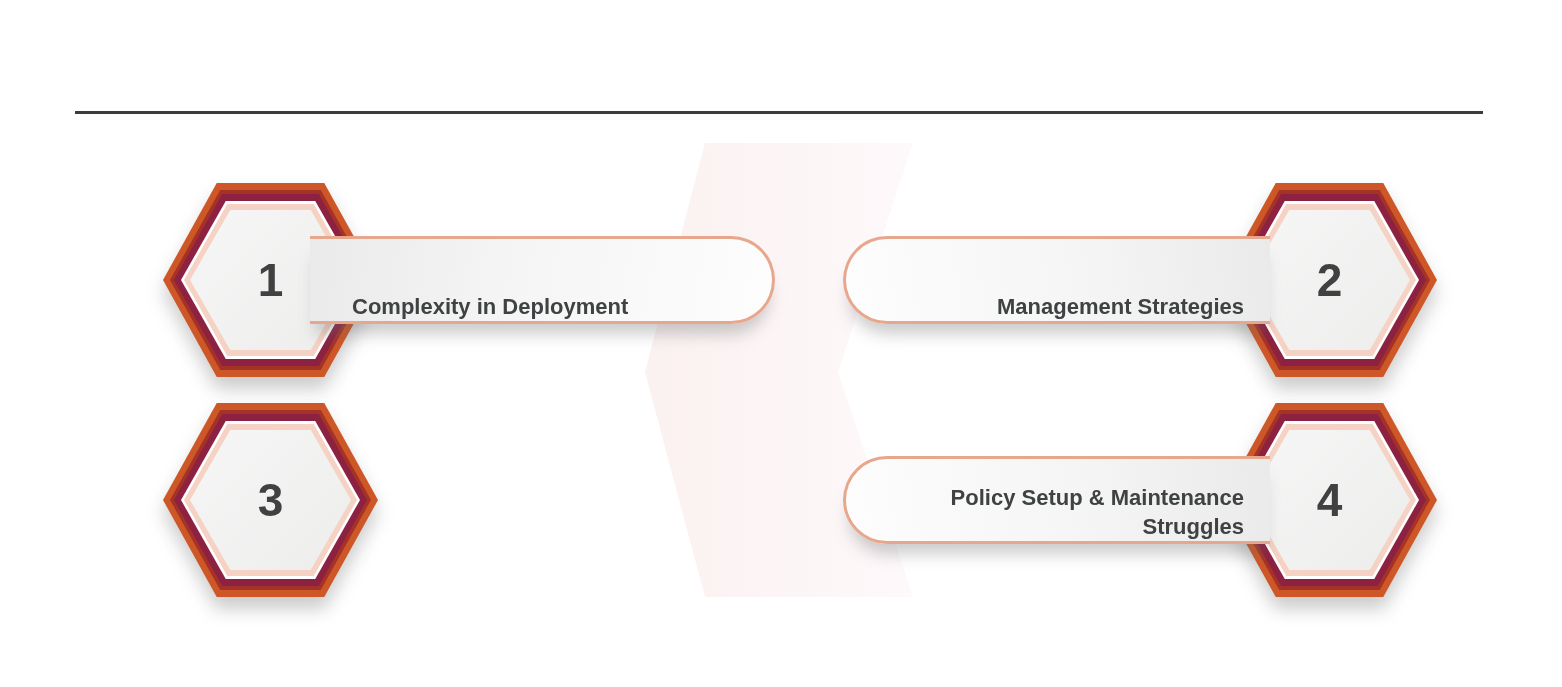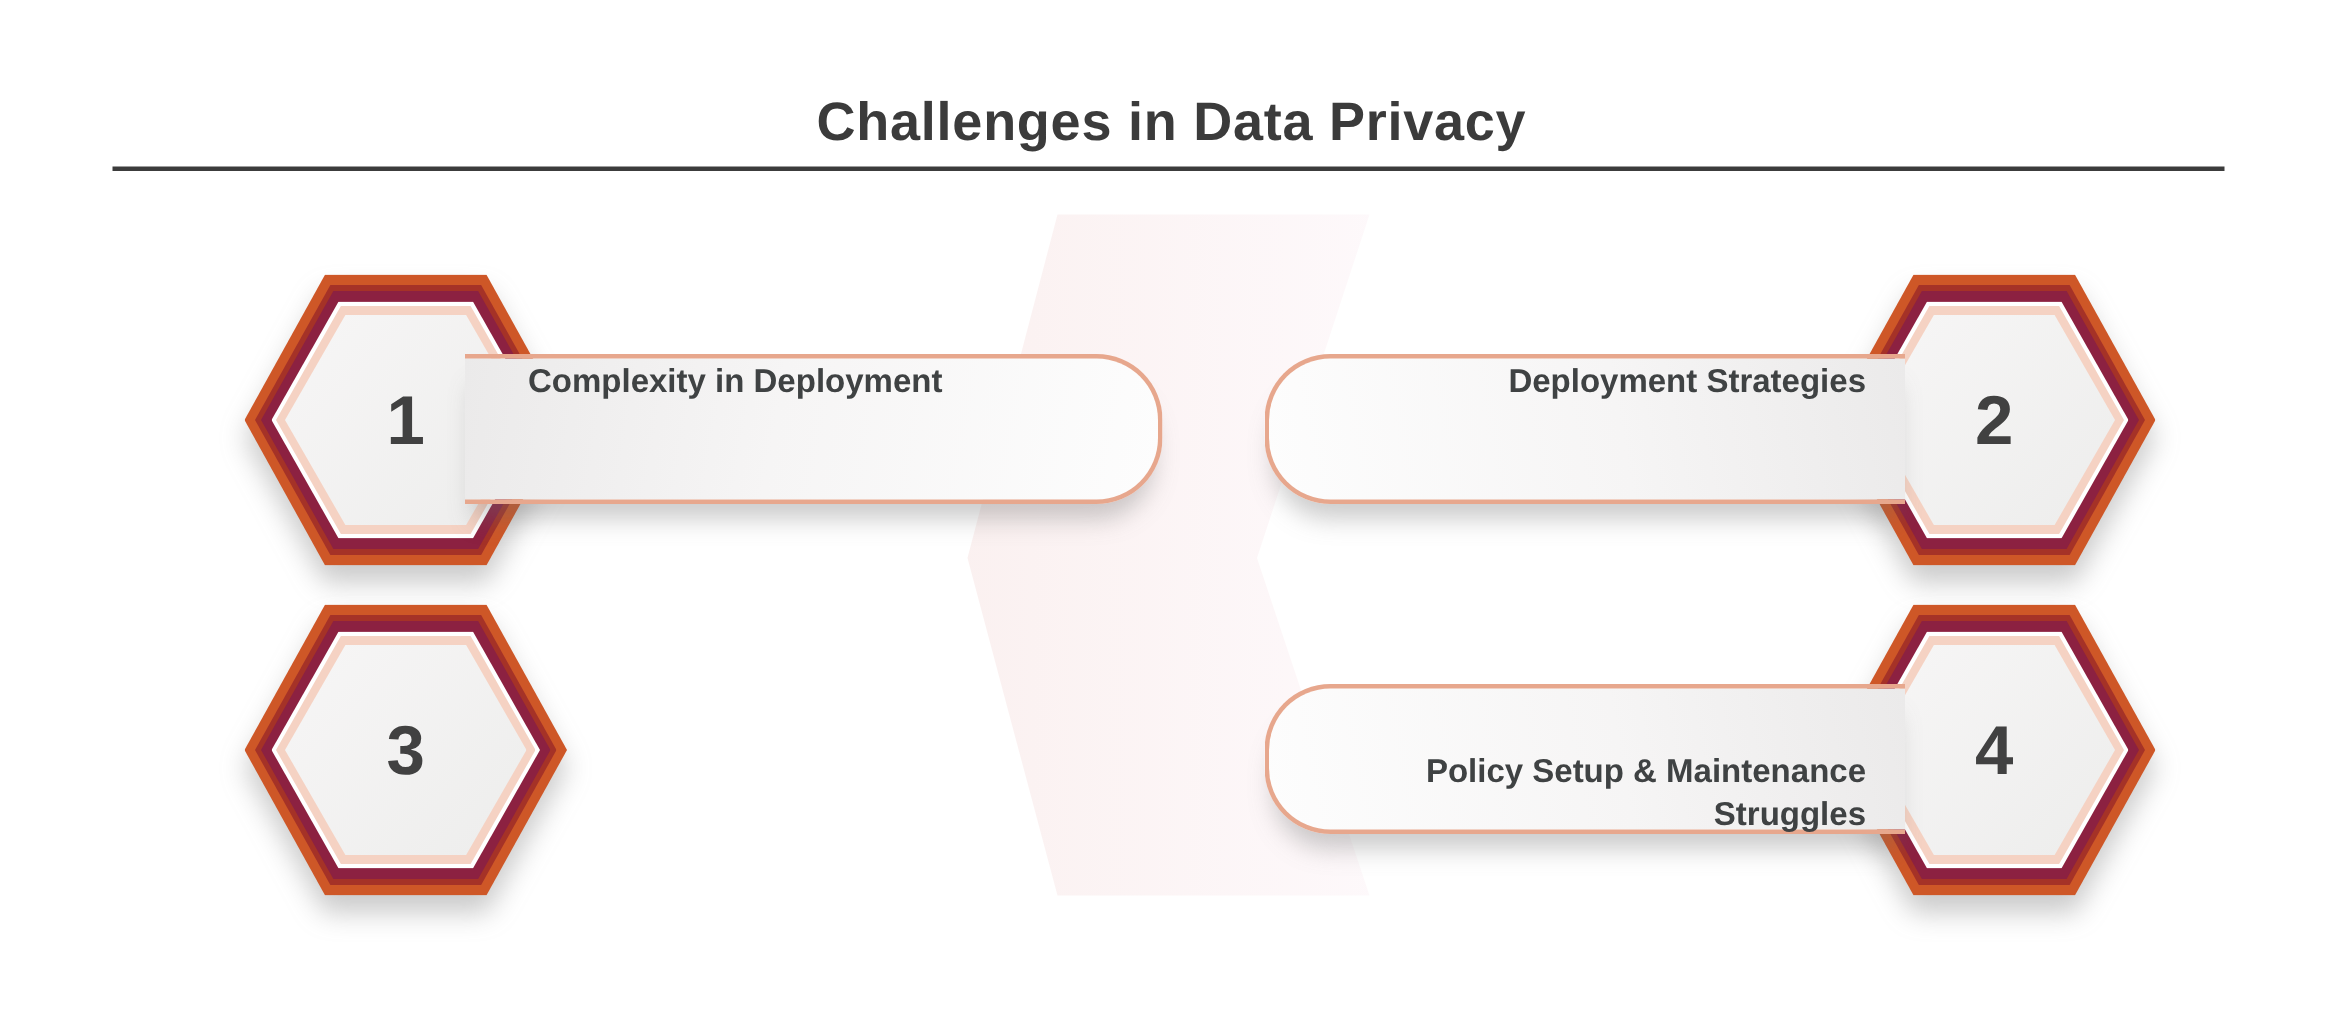--- a/index.html
+++ b/index.html
@@ -47,23 +47,23 @@
   .ring.p {inset:21px;     background:var(--peach,#f5d2c3);}
   .ring.f {inset:27px;     background:linear-gradient(135deg,var(--hex-fill-a,#f7f6f6),var(--hex-fill-b,#ededec));}
   .num{
     position:absolute;inset:0;z-index:3;
     display:flex;align-items:center;justify-content:center;
     font-size:46px;font-weight:700;color:var(--number,#414141);
   }
 
   
   .pill{
-    position:absolute;top:53px;height:100px;z-index:2;
+    position:absolute;top:53px;height:88px;z-index:2;
     box-sizing:border-box;border:3px solid var(--pill-border,#e7a78d);
-    display:flex;align-items:flex-start;
+    display:flex;align-items:flex-end;
     box-shadow:0 16px 16px -6px rgba(110,110,110,.35);
   }
   .item.left .pill{
     left:147px;right:0;
     border-left:none;border-radius:0 44px 44px 0;
     background:linear-gradient(100deg,var(--pill-fill-a,#ebeaea) 0%,#f6f5f5 45%,var(--pill-fill-b,#fdfdfd) 100%);
     padding-left:42px;padding-right:20px;
     justify-content:flex-start;
   }
   .item.right .pill{
@@ -87,41 +87,40 @@
   <svg class="watermark" width="360" height="470" viewBox="0 0 360 470">
     <defs>
       <linearGradient id="wm" x1="0" y1="0" x2="1" y2="0">
         <stop offset="0" stop-color="#f7e5e4" stop-opacity="0.55"></stop>
         <stop offset="1" stop-color="#fcf2f6" stop-opacity="0.5"></stop>
       </linearGradient>
     </defs>
     <polygon points="105,3 313,3 238,232 313,457 105,457 45,232" fill="url(#wm)"></polygon>
   </svg>
 
-  <div class="title">Challenges in Data Privacy</div>
   <div class="rule"></div>
 
   <div class="item r1l left">
     <div class="pill">
       <span class="pill-label">Complexity in Deployment</span>
     </div>
     <div class="hexwrap">
       <div class="ring o"></div>
       <div class="ring b"></div>
       <div class="ring m"></div>
       <div class="ring w"></div>
       <div class="ring p"></div>
       <div class="ring f"></div>
       <span class="num">1</span>
     </div>
   </div>
 
   <div class="item r1r right">
     <div class="pill">
-      <span class="pill-label">Deployment Strategies</span>
+      <span class="pill-label">Management Strategies</span>
     </div>
     <div class="hexwrap">
       <div class="ring o"></div>
       <div class="ring b"></div>
       <div class="ring m"></div>
       <div class="ring w"></div>
       <div class="ring p"></div>
       <div class="ring f"></div>
       <span class="num">2</span>
     </div>

